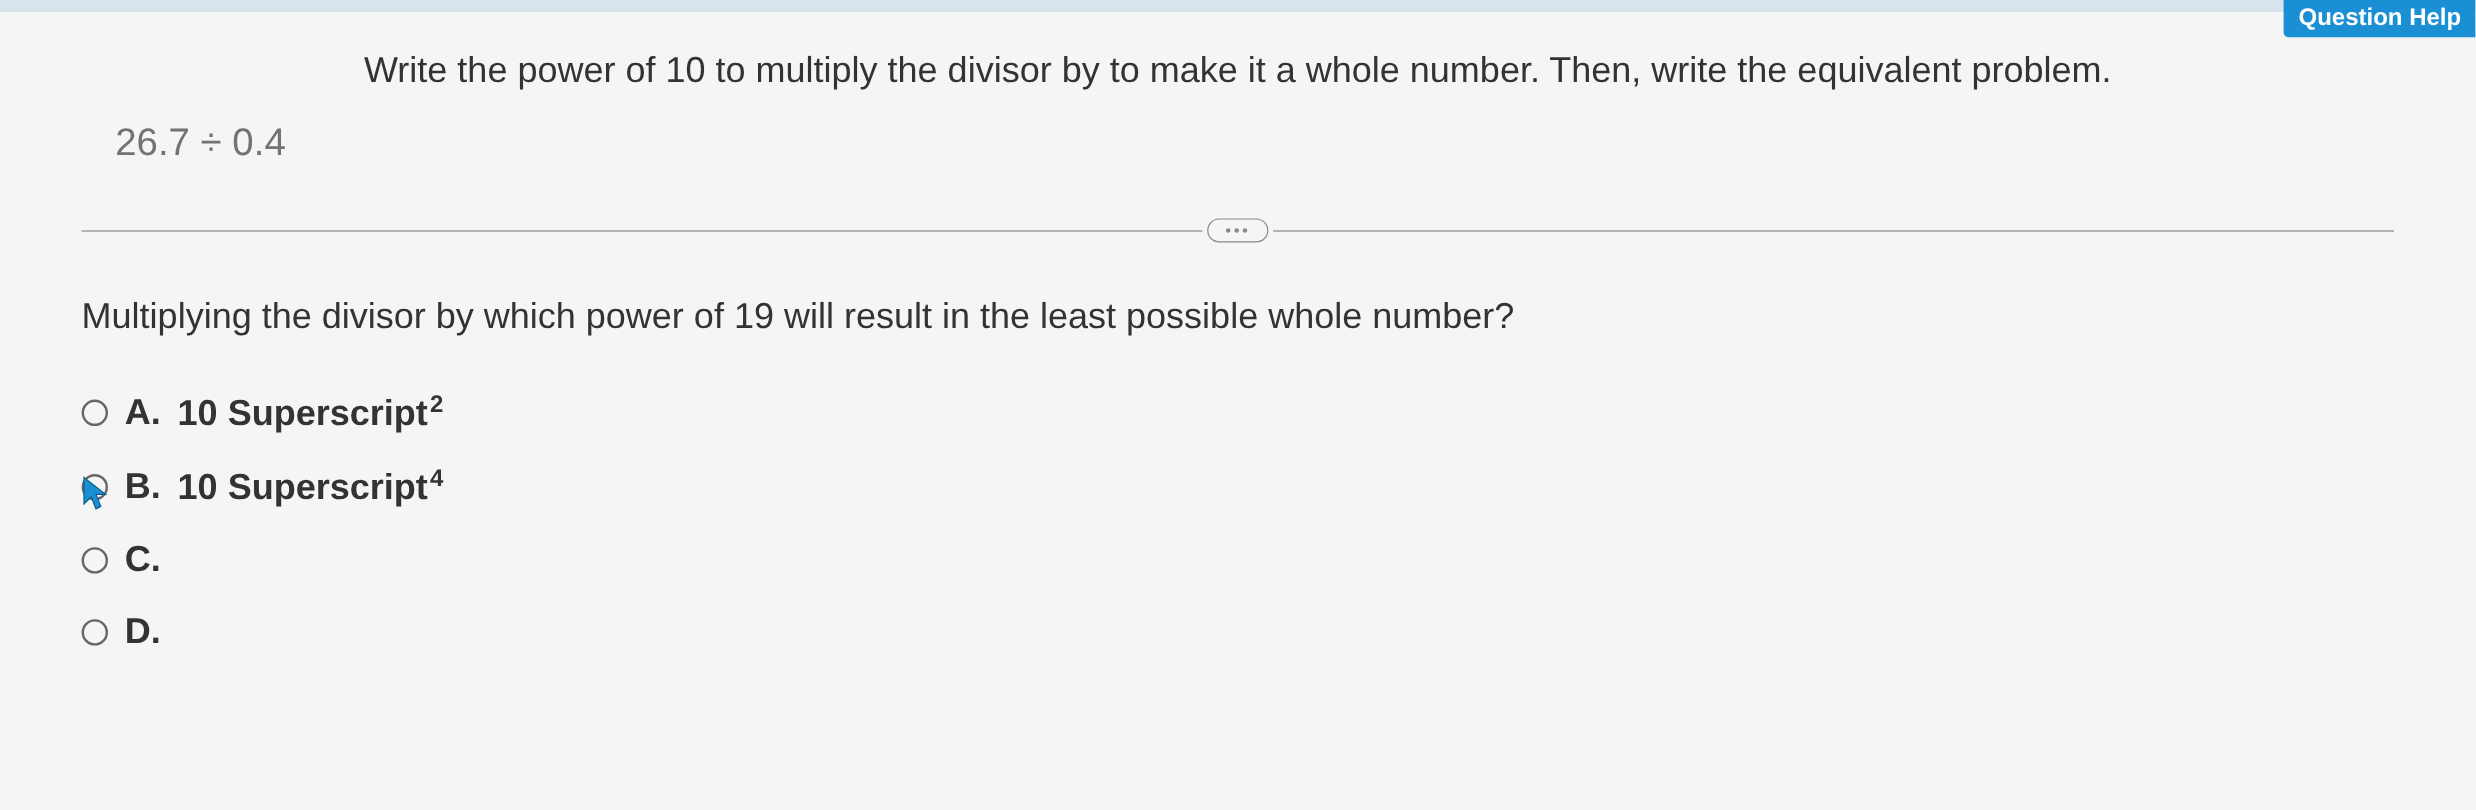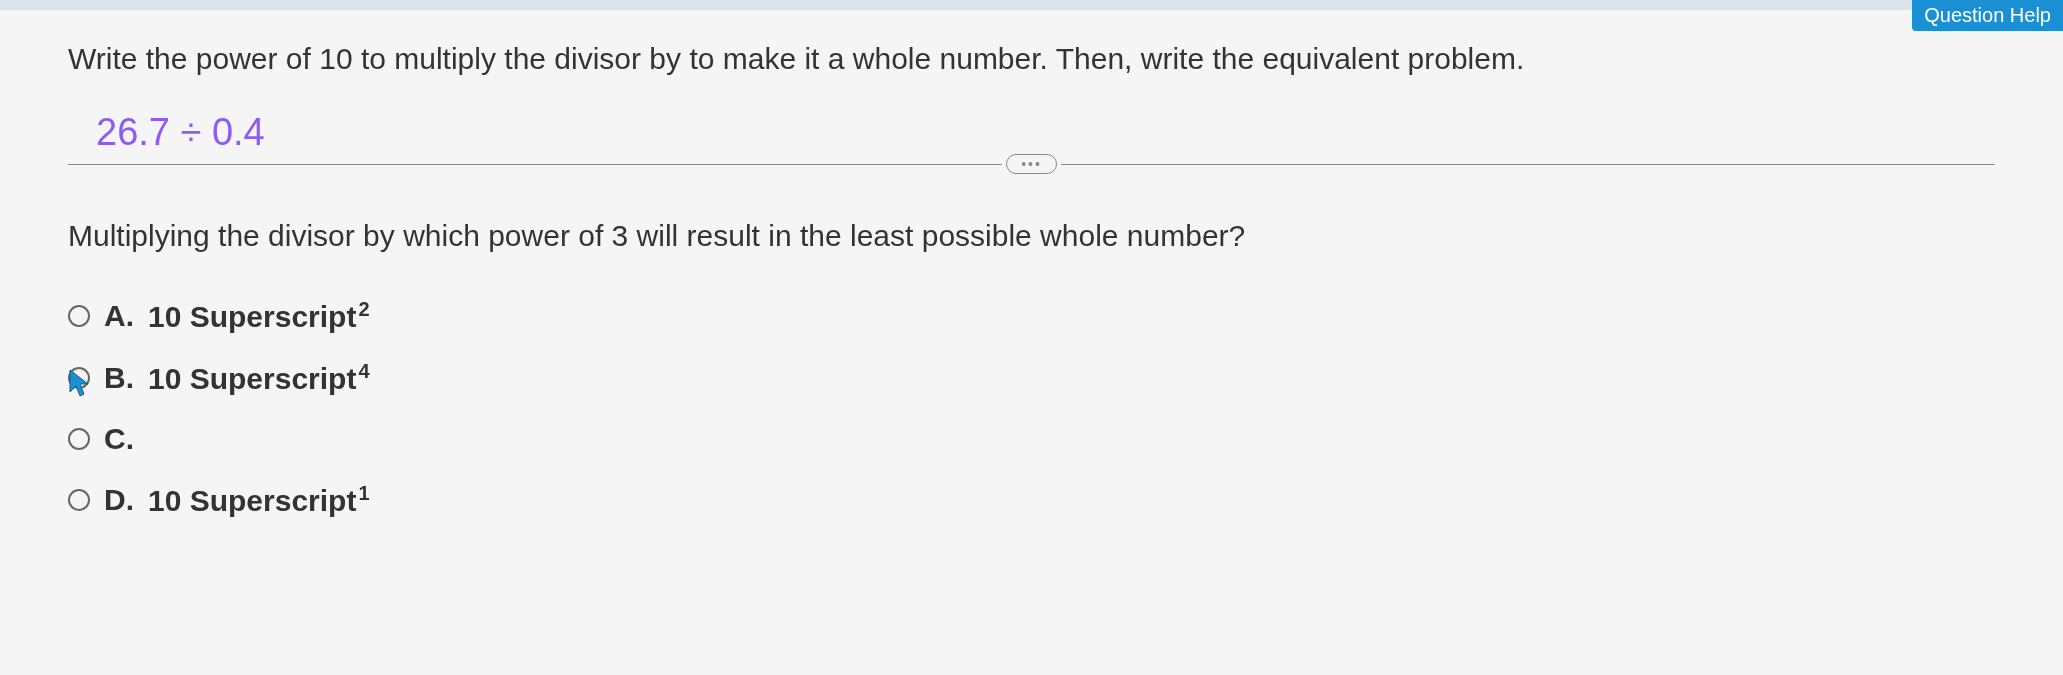--- a/index.html
+++ b/index.html
@@ -21,36 +21,38 @@
       width: 100%;
     }
     .help-button {
       position: absolute;
       top: 0;
       right: 0;
       background: #1a8fd4;
       color: #fff;
       padding: 4px 12px;
       font-size: 20px;
-      font-weight: normal;
+      font-weight: bold;
       border-radius: 0 0 0 4px;
     }
     .content {
       padding: 28px 68px 0 68px;
     }
     .instruction {
       font-size: 30px;
       color: #333;
       line-height: 1.4;
-      margin-bottom: 31px;
+      margin-bottom: 20px;
+      text-align: center;
     }
     .expression {
-      font-size: 38px;
-      color: #8b5cf6;
+      font-size: 32px;
+      color: #737373;
       padding-left: 28px;
+      margin-bottom: 45px;
     }
     .divider-row {
       display: flex;
       align-items: center;
       margin-bottom: 45px;
     }
     .hr-line {
       flex: 1;
       border: none;
       border-top: 1px solid #888;
@@ -126,21 +128,21 @@
 <div class="content">
   <div class="instruction">Write the power of 10 to multiply the divisor by to make it a whole number. Then, write the equivalent problem.</div>
   <div class="expression">26.7 ÷ 0.4</div>
 
   <div class="divider-row">
     <hr class="hr-line">
     <div class="ellipsis-pill">•••</div>
     <hr class="hr-line">
   </div>
 
-  <div class="question-text">Multiplying the divisor by which power of 3 will result in the least possible whole number?</div>
+  <div class="question-text">Multiplying the divisor by which power of 19 will result in the least possible whole number?</div>
 
   <div class="options">
     <div class="option-row">
       <div class="radio"></div>
       <span class="option-letter">A.</span>
       <span class="option-label">
         <span>10 Superscript</span><span class="superscript">2</span>
       </span>
     </div>
 
@@ -156,18 +158,15 @@
     </div>
 
     <div class="option-row">
       <div class="radio"></div>
       <span class="option-letter">C.</span>
     </div>
 
     <div class="option-row">
       <div class="radio"></div>
       <span class="option-letter">D.</span>
-      <span class="option-label">
-        <span>10 Superscript</span><span class="superscript">1</span>
-      </span>
     </div>
   </div>
 </div>
 
 </body></html>

